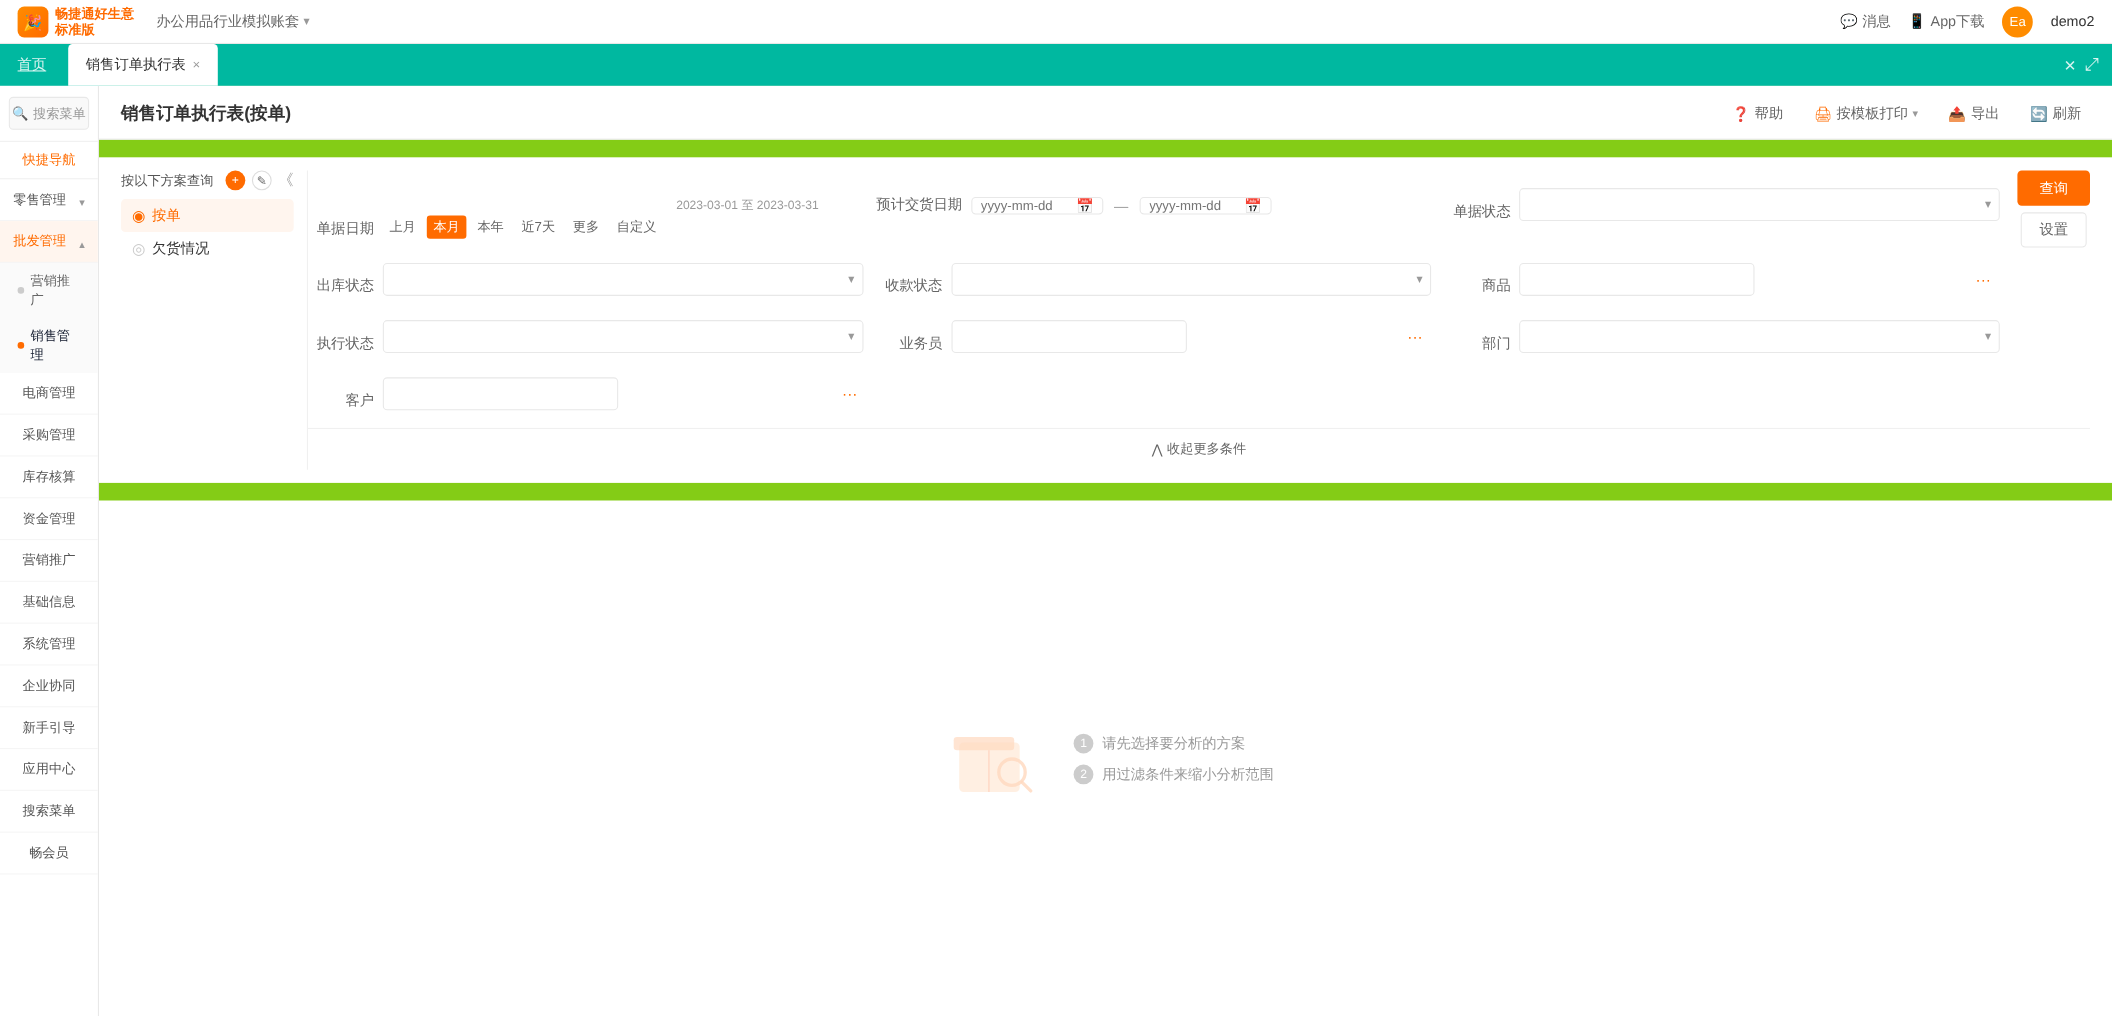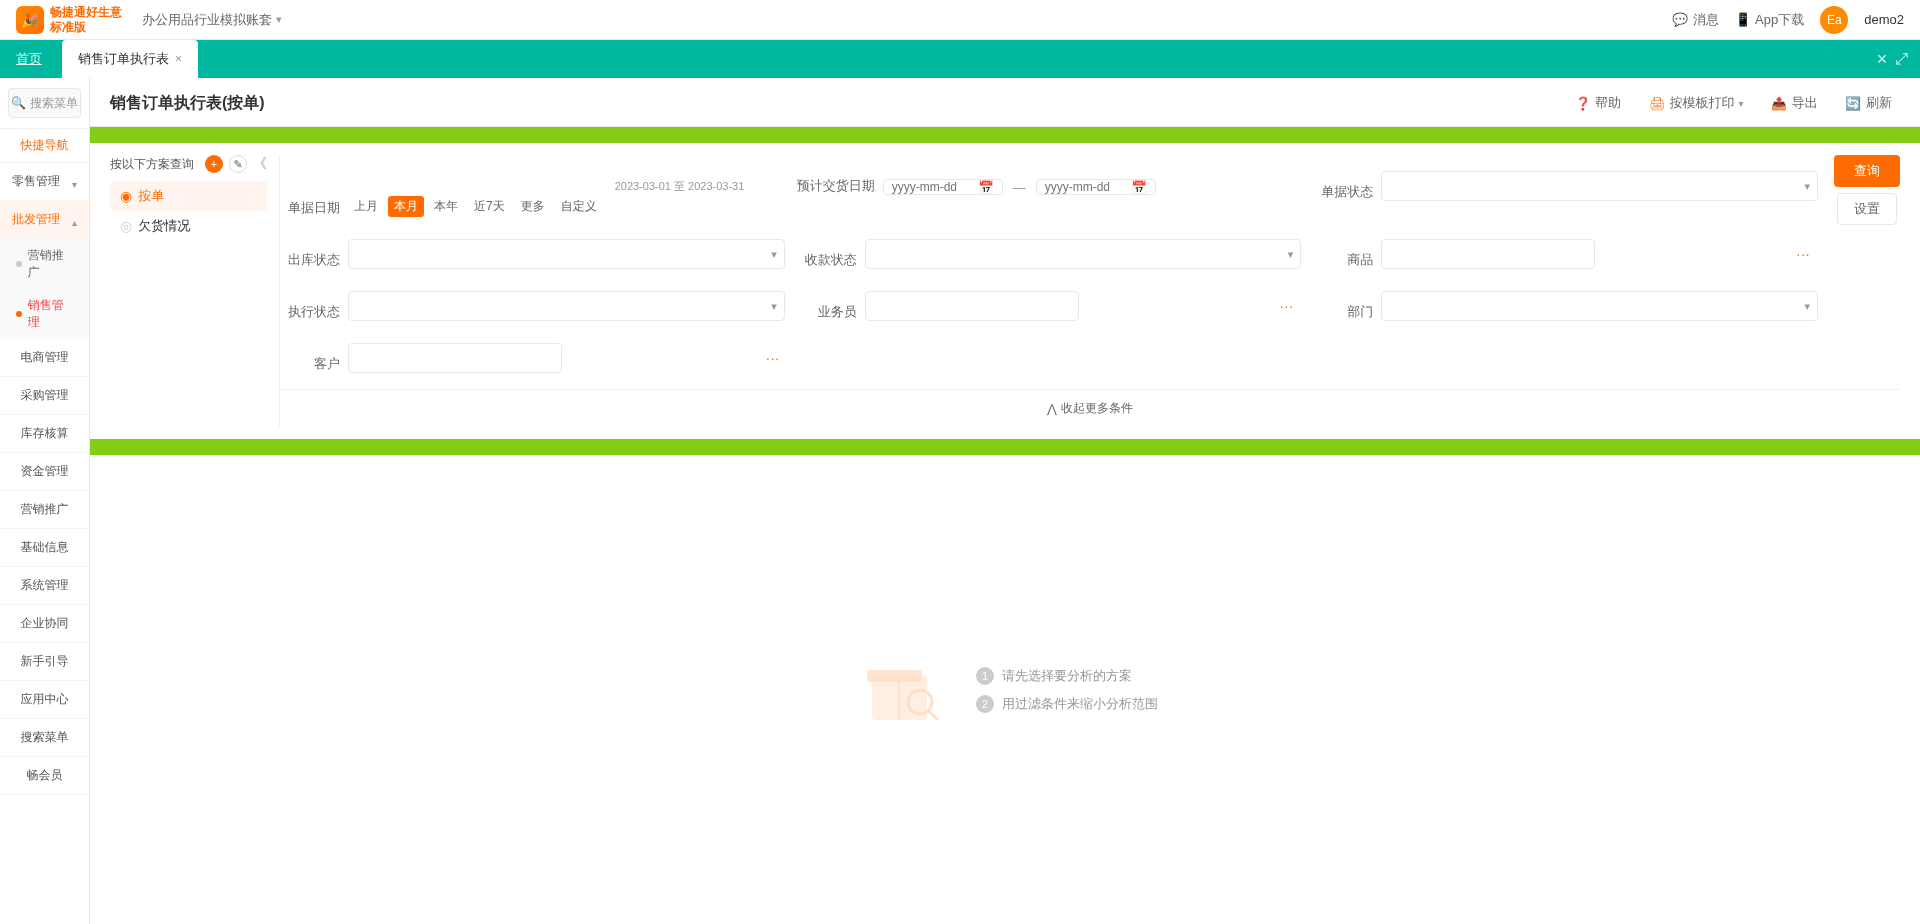--- a/index.html
+++ b/index.html
@@ -188,21 +188,21 @@
     }
     .sidebar-submenu .sidebar-subitem {
       padding: 8px 16px;
       font-size: 12px;
       color: #666;
       cursor: pointer;
       display: flex;
       align-items: center;
       gap: 6px;
     }
-    .sidebar-submenu .sidebar-subitem.active { color: #ef4444; }
+    .sidebar-submenu .sidebar-subitem.active { color: #0f172a; }
     .orange-dot {
       width: 6px;
       height: 6px;
       background: #ff6b00;
       border-radius: 50%;
       display: inline-block;
     }
     .gray-dot {
       width: 6px;
       height: 6px;

